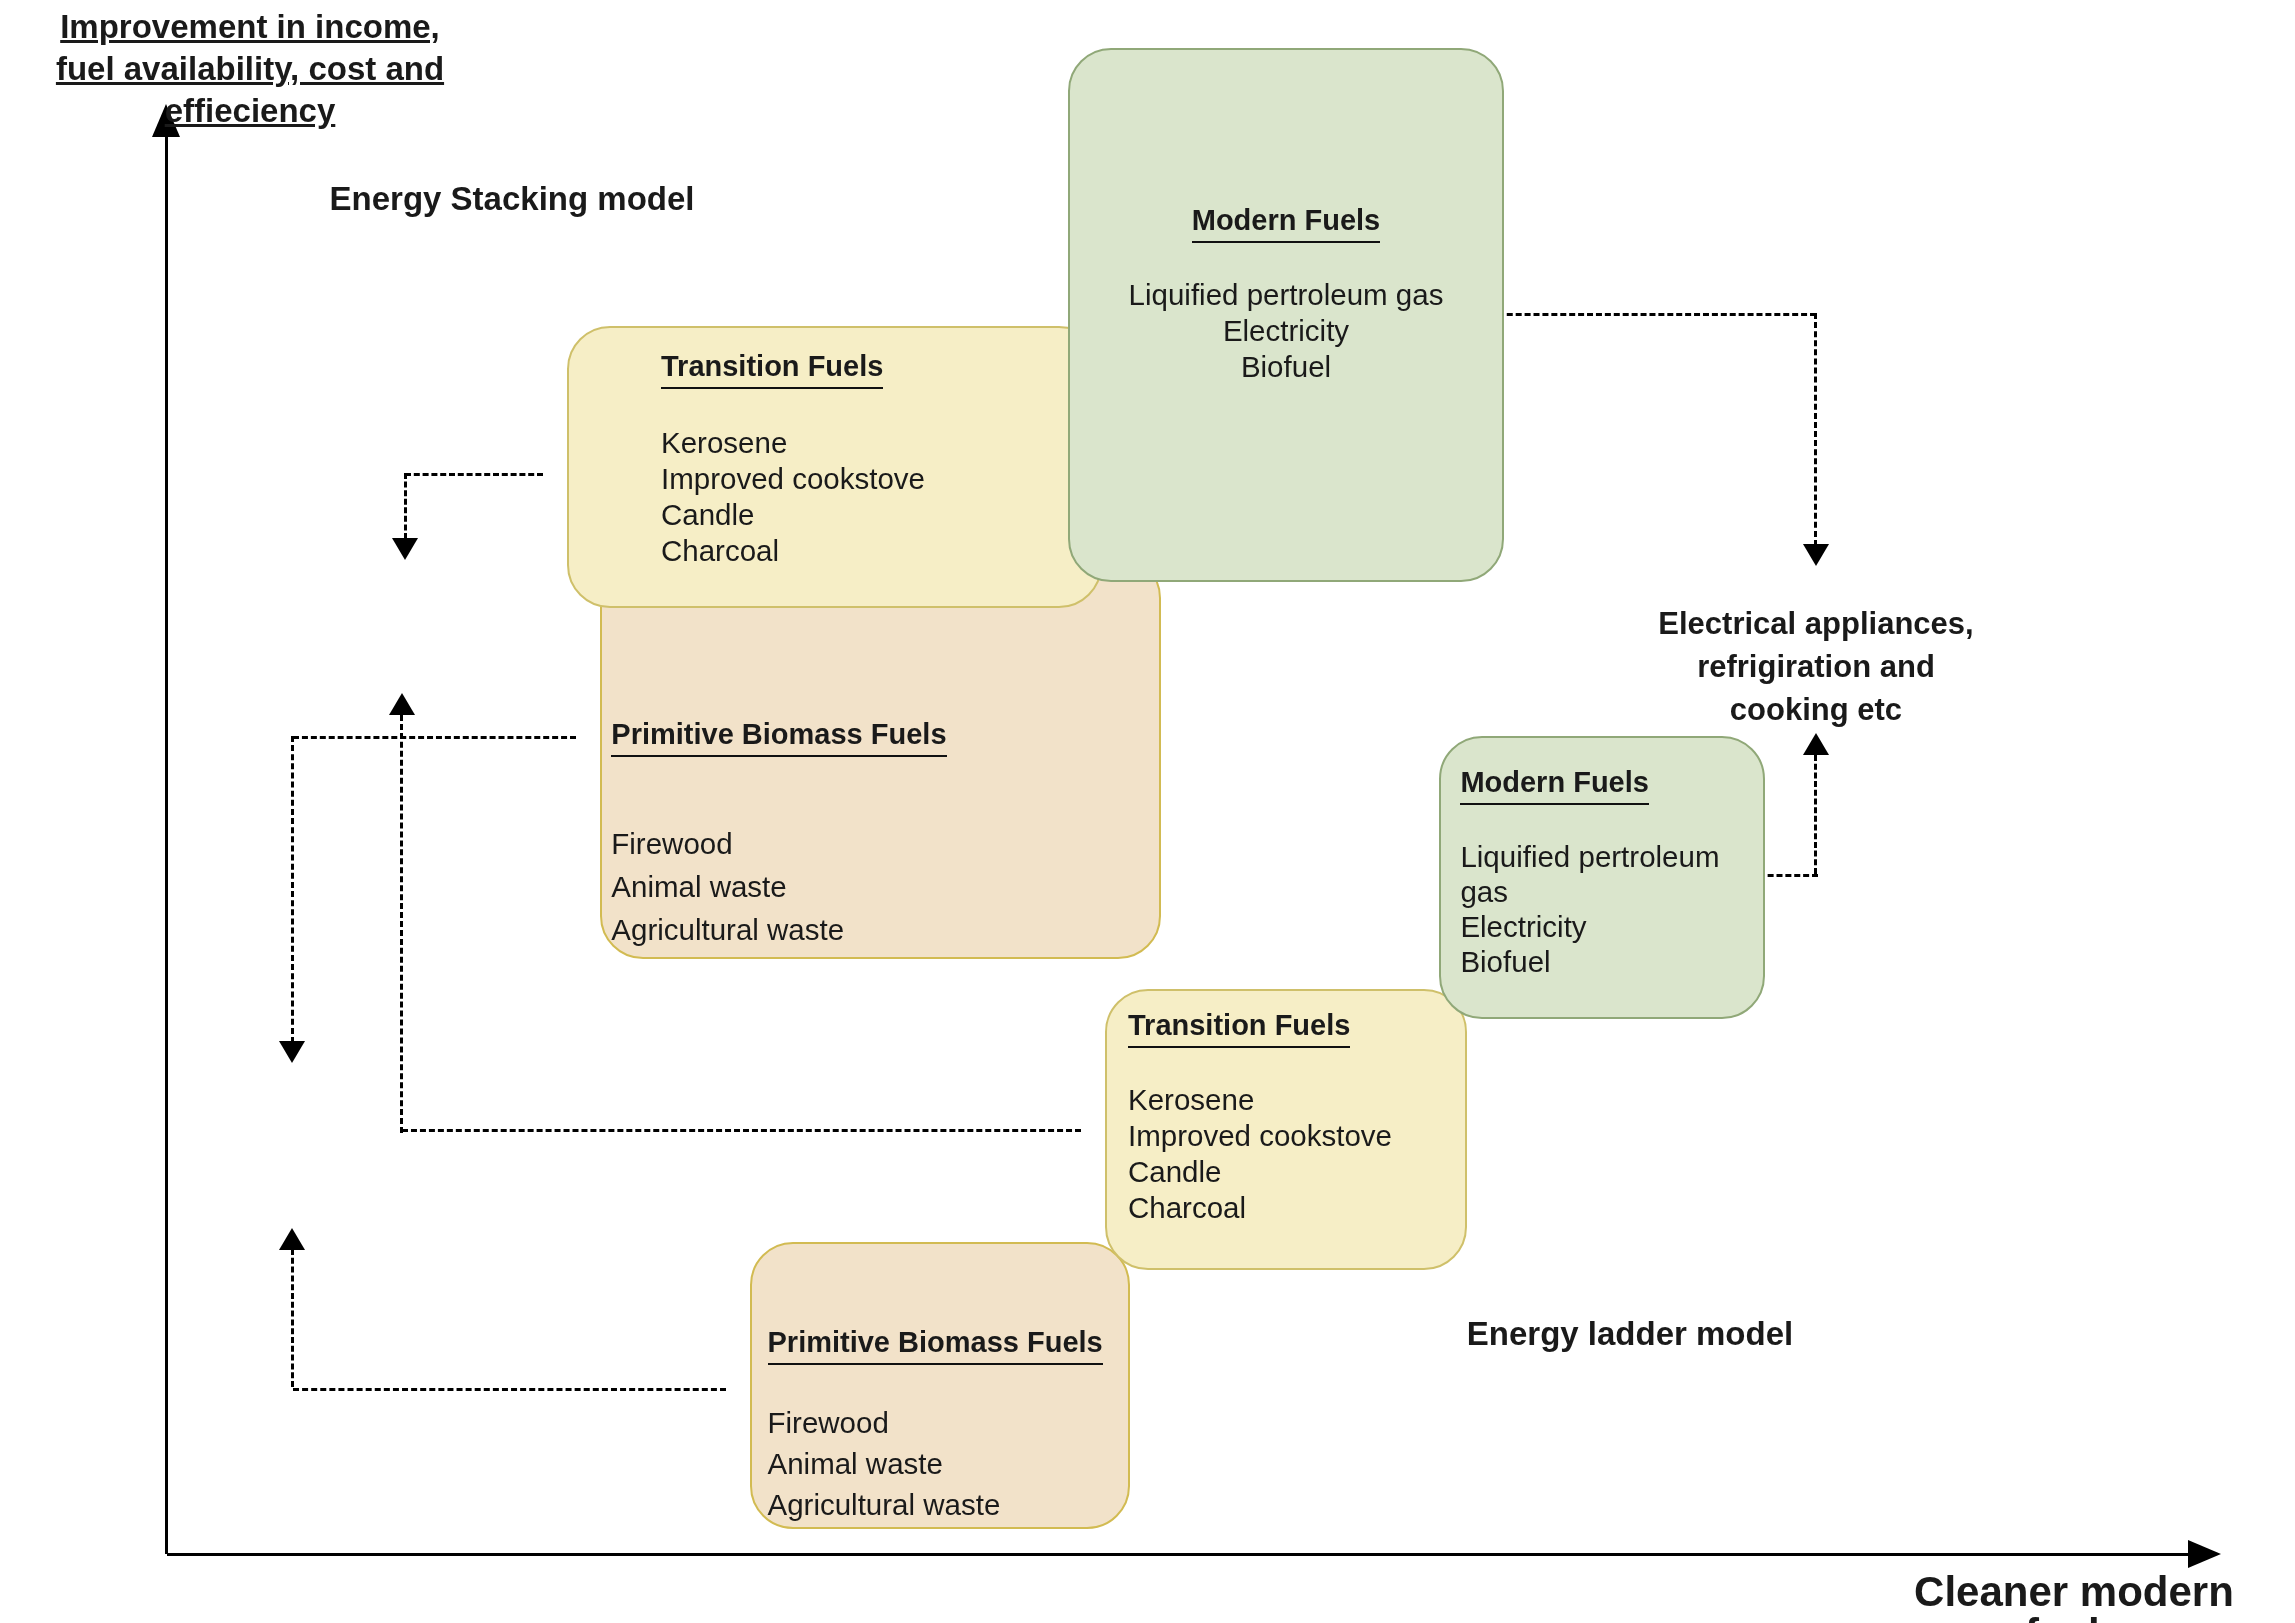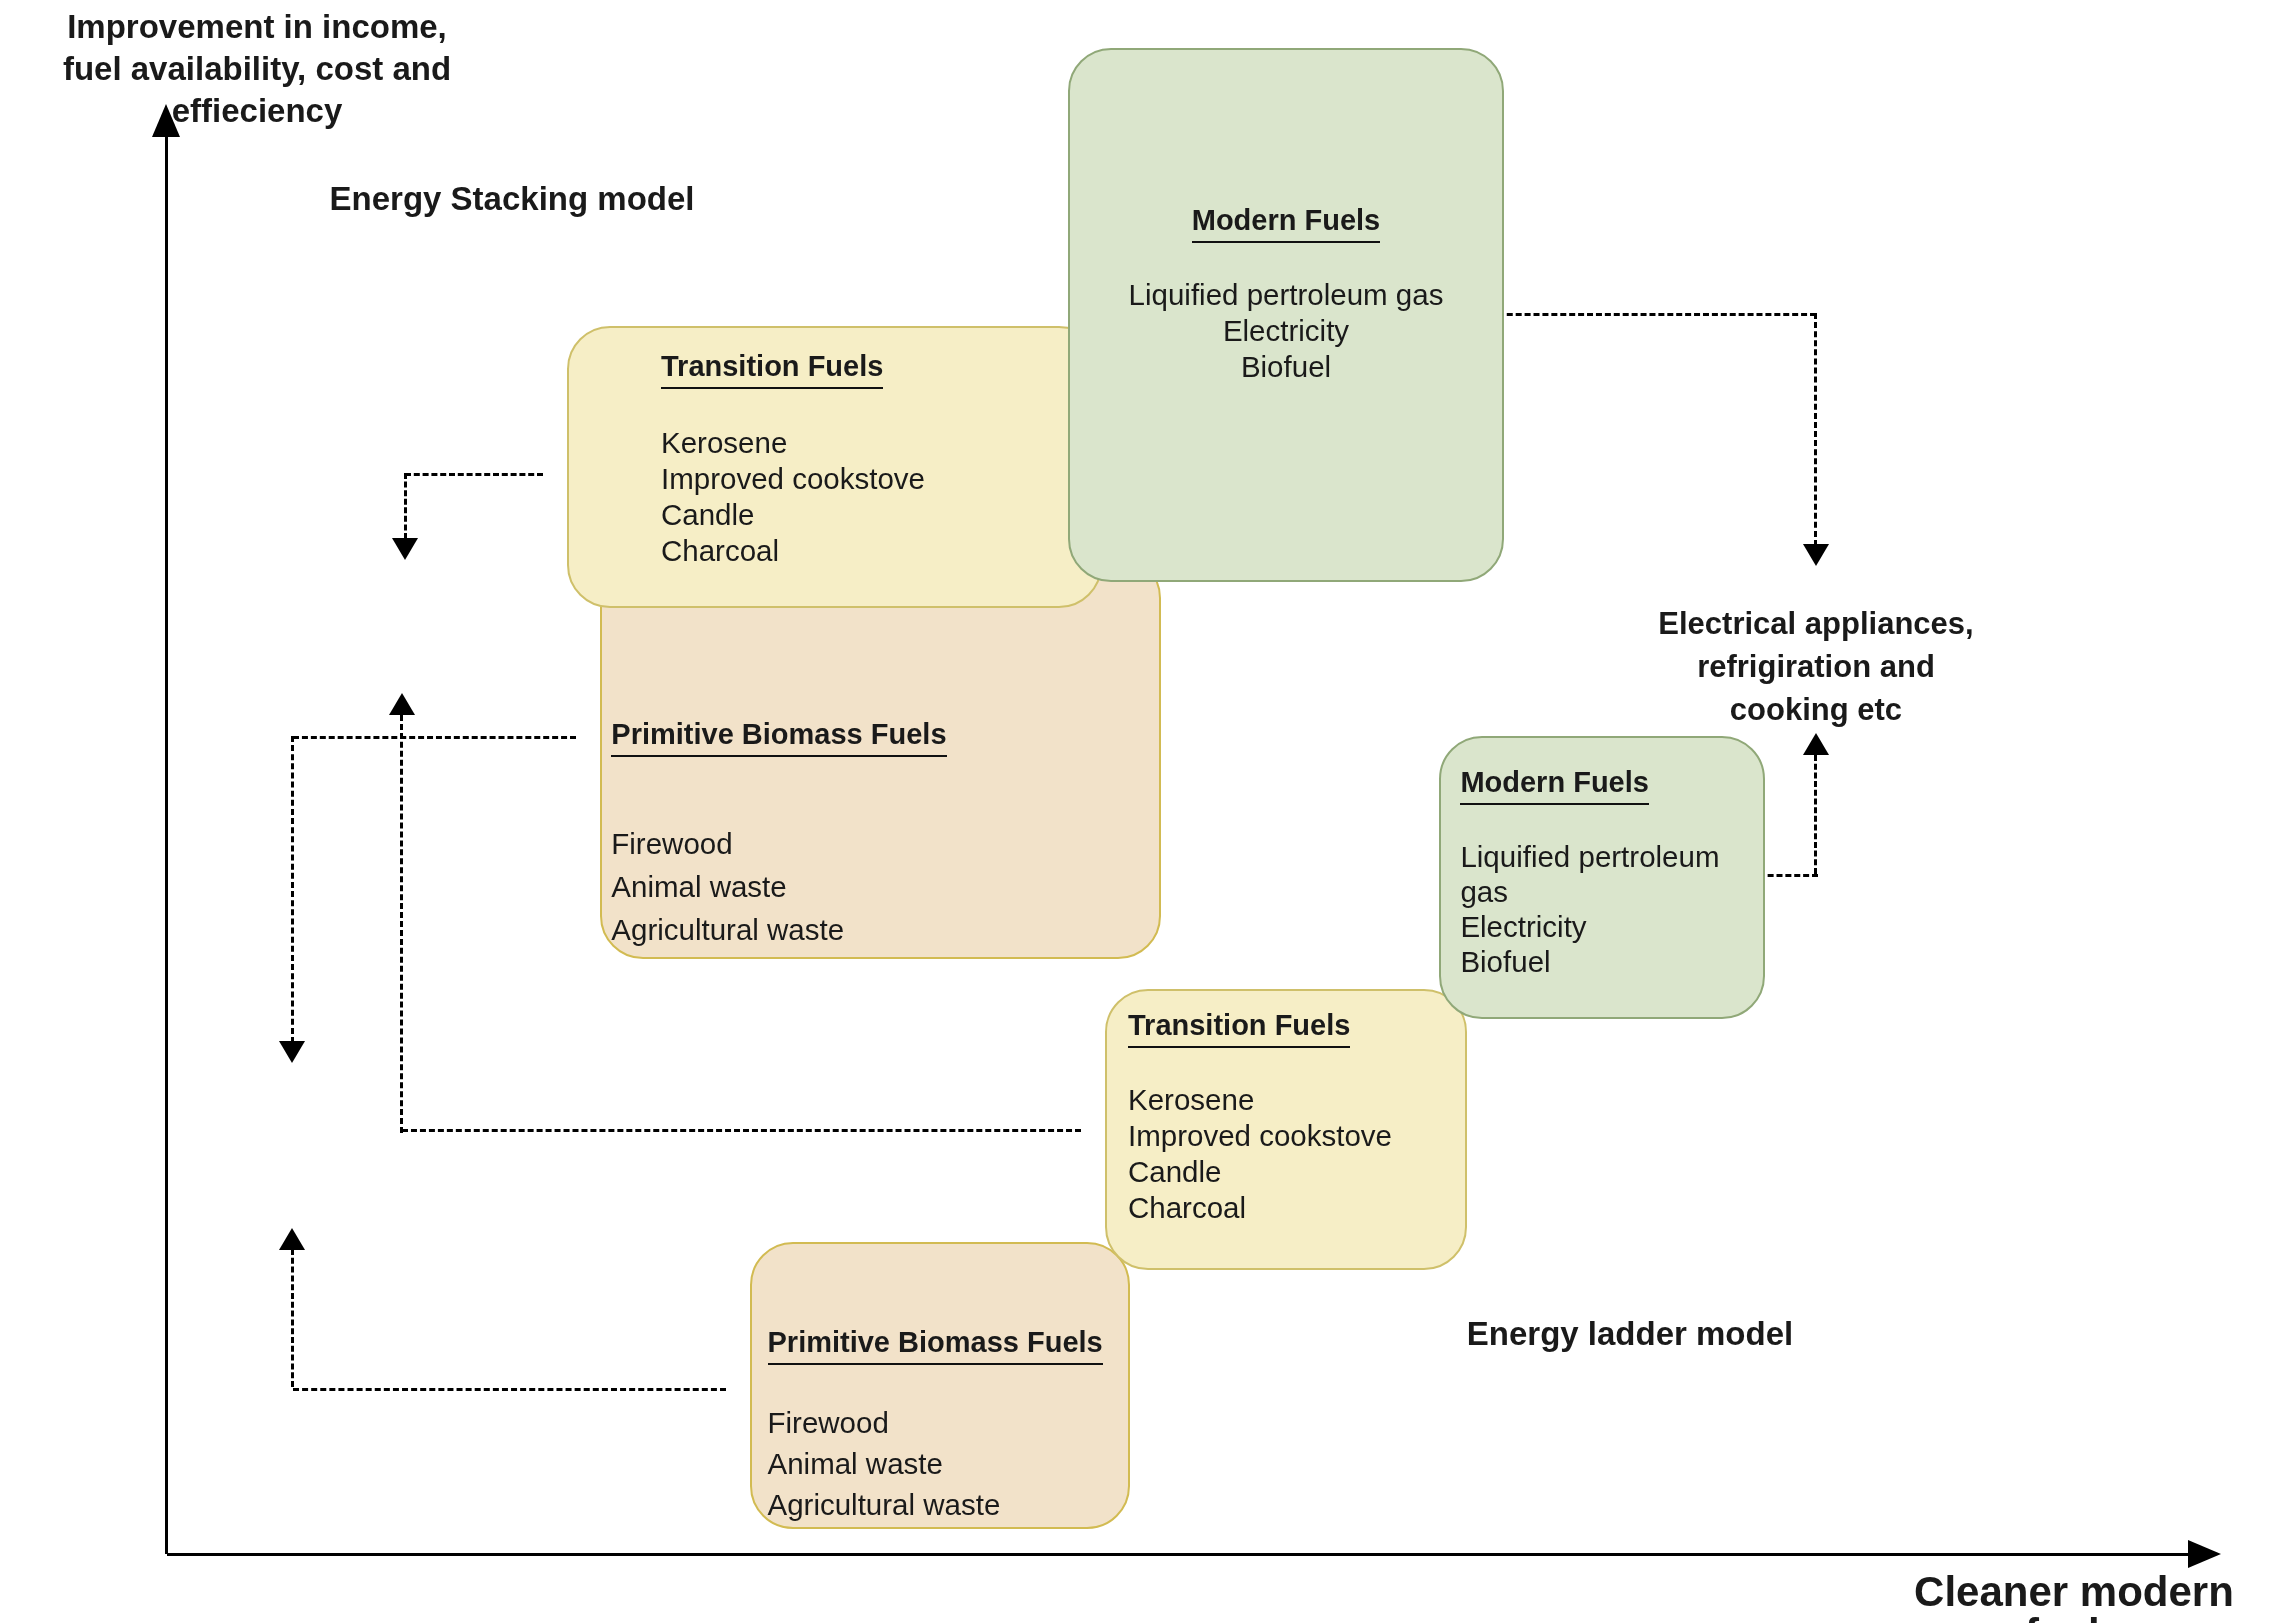--- a/index.html
+++ b/index.html
@@ -20,21 +20,21 @@
   .tri.down{border-left:13px solid transparent;border-right:13px solid transparent;border-top:22px solid #000;}
   .tri.up{border-left:13px solid transparent;border-right:13px solid transparent;border-bottom:22px solid #000;}
   .tri.up-big{border-left:14.7px solid transparent;border-right:14.7px solid transparent;border-bottom:33px solid #000;}
   .tri.right-big{border-top:14.7px solid transparent;border-bottom:14.7px solid transparent;border-left:33px solid #000;}
 
   
   .y-axis{left:165px;top:132px;height:1422px;}
   .y-axis-head{left:152px;top:104px;}
   .x-axis{left:167px;top:1553px;width:2024px;}
   .x-axis-head{left:2188px;top:1540px;}
-  .y-axis-label{left:22px;top:6.2px;width:470px;font-size:33px;}
+  .y-axis-label{left:15px;top:6.2px;width:470px;font-size:33px;text-decoration:underline;}
   .x-axis-label{left:1876px;top:1571px;width:396px;font-size:42px;}
   .stacking-label{left:318px;top:178px;width:388px;font-size:33px;}
   .ladder-label{left:1436px;top:1313px;width:388px;font-size:33px;}
   .cooking-lighting{left:256px;top:599px;width:272px;font-size:31px;}
   .cooking-heating{left:196px;top:1100px;width:194px;font-size:31px;line-height:39px;}
   .electrical{left:1622px;top:602px;width:388px;font-size:31px;line-height:43px;}
 
   
   .b-st{left:543px;top:326px;width:535px;height:282px;z-index:2;}
   .b-st .box-title{margin:22px 0 0 92px;}

